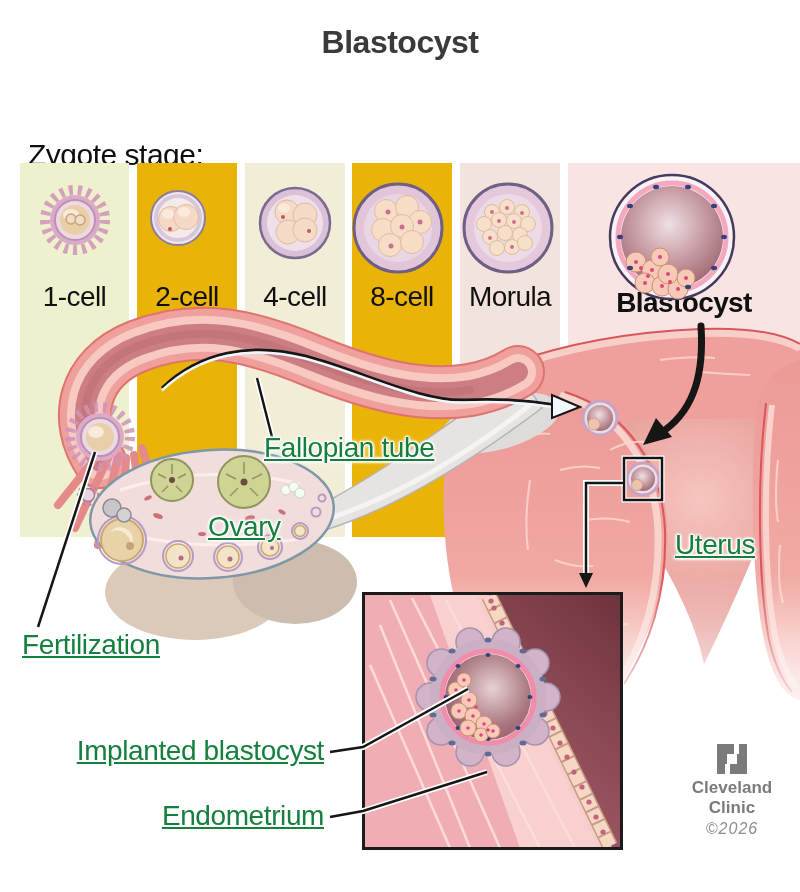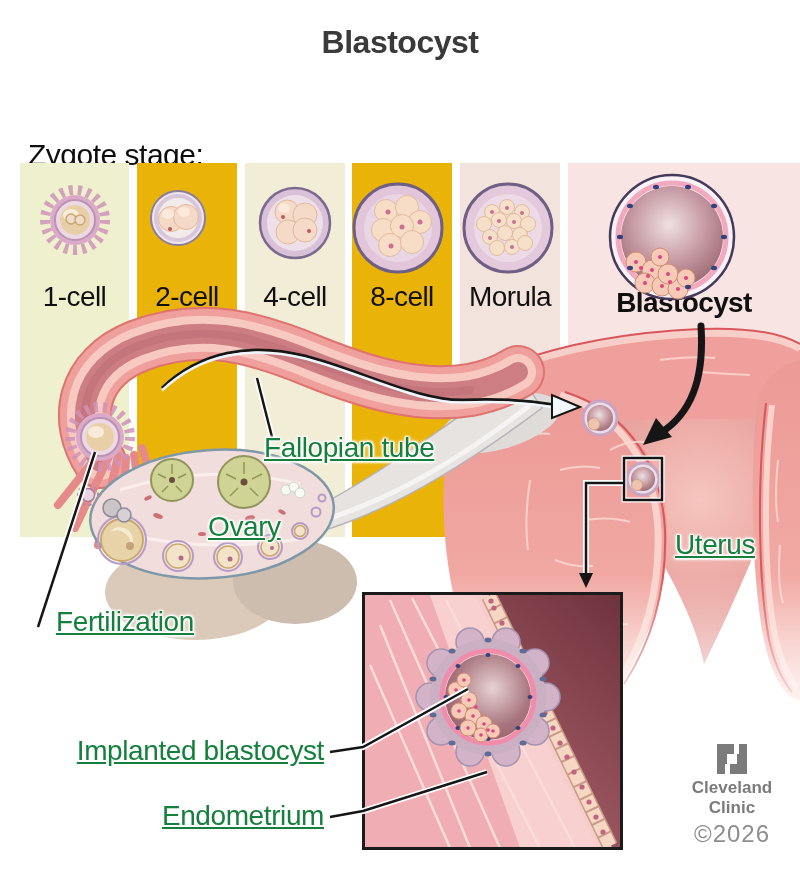--- a/index.html
+++ b/index.html
@@ -10,31 +10,31 @@
   .zygote-label{position:absolute;left:28px;top:138px;font-size:30px;color:#0e0e0e;letter-spacing:-0.5px;}
   .col{position:absolute;top:163px;height:374px;}
   .col .stage-label{position:absolute;top:118px;left:0;right:0;text-align:center;
         font-size:28px;color:#101010;letter-spacing:-0.6px;white-space:nowrap;}
   .col.last .stage-label{font-weight:bold;top:124px;}
   .art{position:absolute;left:0;top:0;}
   .anat-label{position:absolute;font-size:28px;color:#15803d;letter-spacing:-0.4px;white-space:nowrap;
       text-shadow:0 0 2px #fff,0 0 3px #fff,1px 1px 2px #fff,-1px -1px 2px #fff,1px -1px 2px #fff,-1px 1px 2px #fff,0 0 5px #fff;text-decoration:underline;}
   .lbl-fallopian{left:264px;top:432px;}
   .lbl-ovary{left:197px;top:511px;margin-left:11px;}
-  .lbl-fertilization{left:22px;top:606px;margin-left:34px;}
+  .lbl-fertilization{left:22px;top:629px;}
   .lbl-uterus{left:675px;top:529px;}
   .lbl-implanted{left:0;top:735px;width:324px;text-align:right;}
   .lbl-endometrium{left:0;top:800px;width:324px;text-align:right;}
   .logo{position:absolute;left:690px;top:744px;width:84px;text-align:center;}
   .logo-mark{position:relative;width:30px;height:30px;margin:0 auto 4px auto;background:#7b7b7b;}
   .logo-mark .hole{position:absolute;left:10px;top:10px;width:10px;height:10px;background:#fff;}
   .logo-mark .notch-top{position:absolute;left:17px;top:0;width:5px;height:10px;background:#fff;}
   .logo-mark .notch-bottom{position:absolute;left:8px;bottom:0;width:5px;height:10px;background:#fff;}
   .logo-name{font-size:17px;line-height:20px;font-weight:bold;color:#7b7b7b;}
-  .logo-copyright{font-size:24px;color:#8d8d8d;margin-top:2px;letter-spacing:1px;}
+  .logo-copyright{font-size:16px;color:#8d8d8d;margin-top:2px;letter-spacing:1px;font-style:italic;}
 </style>
 </head>
 <body>
 
 <div class="canvas">
 
   <div class="title">Blastocyst</div>
   <div class="zygote-label">Zygote stage:</div>
 
   <div class="col" style="left: 20px; width: 109px; background-color: rgb(239, 240, 205);">

